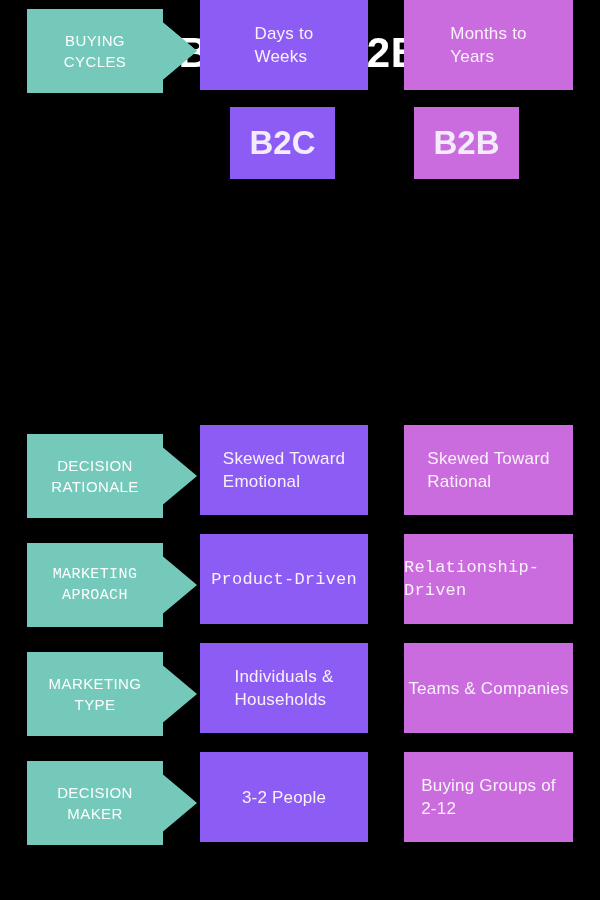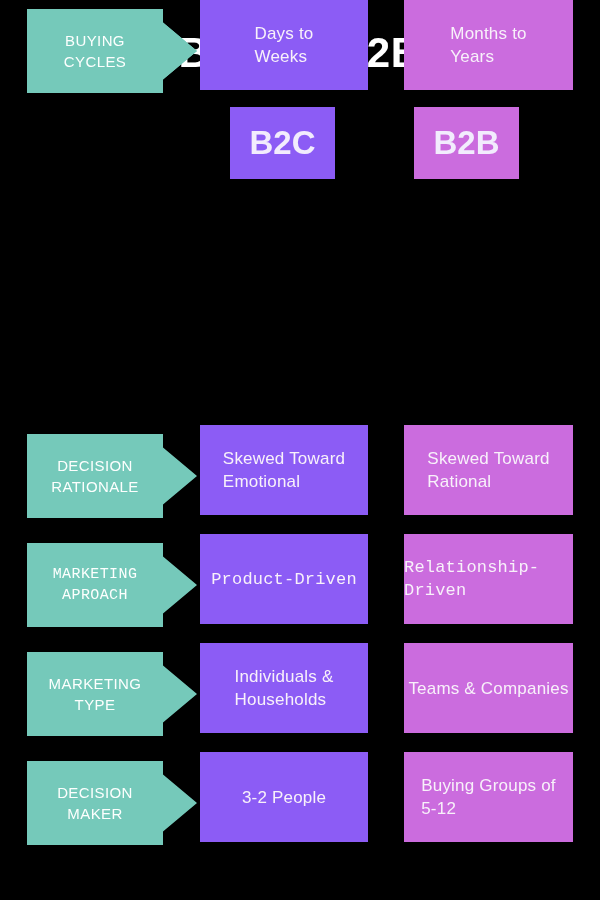--- a/index.html
+++ b/index.html
@@ -152,21 +152,21 @@
   <div class="row">
     <div class="arrow">
       <span class="arrow-text">DECISION
 MAKER</span>
     </div>
     <div class="cell b2c-cell">
       <span class="cell-text">3-2 People</span>
     </div>
     <div class="cell b2b-cell">
       <span class="cell-text">Buying Groups of
-5-12</span>
+2-12</span>
     </div>
   </div>
 
   <div class="row">
     <div class="arrow">
       <span class="arrow-text">PURCHASE
 SIZE</span>
     </div>
     <div class="cell b2c-cell">
       <span class="cell-text">Lower $

